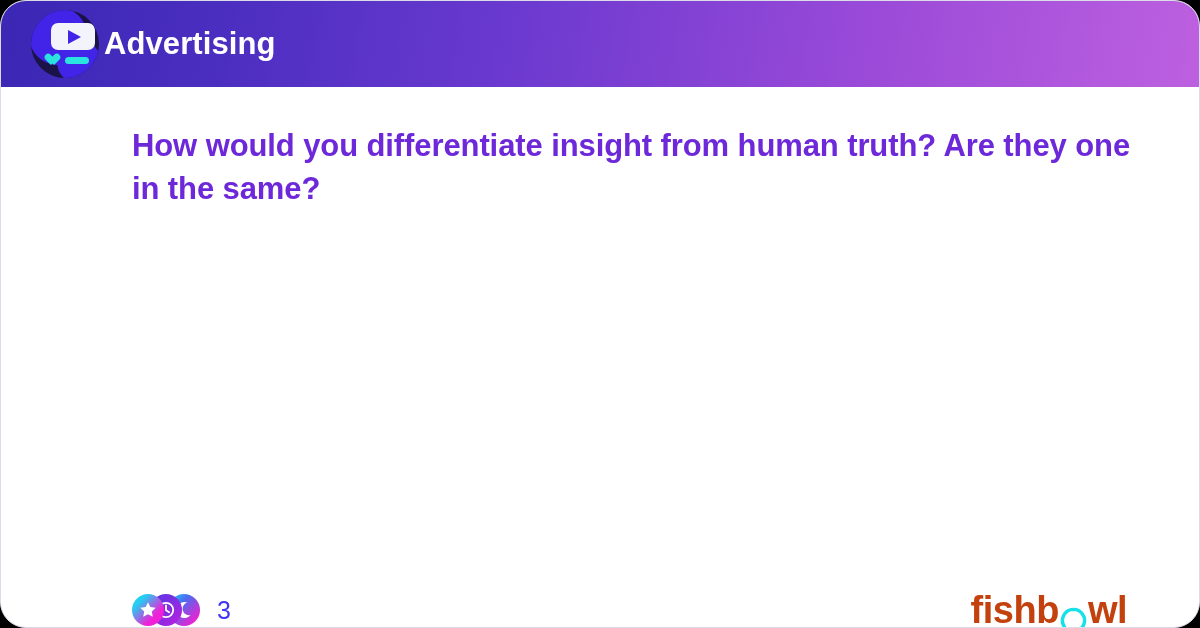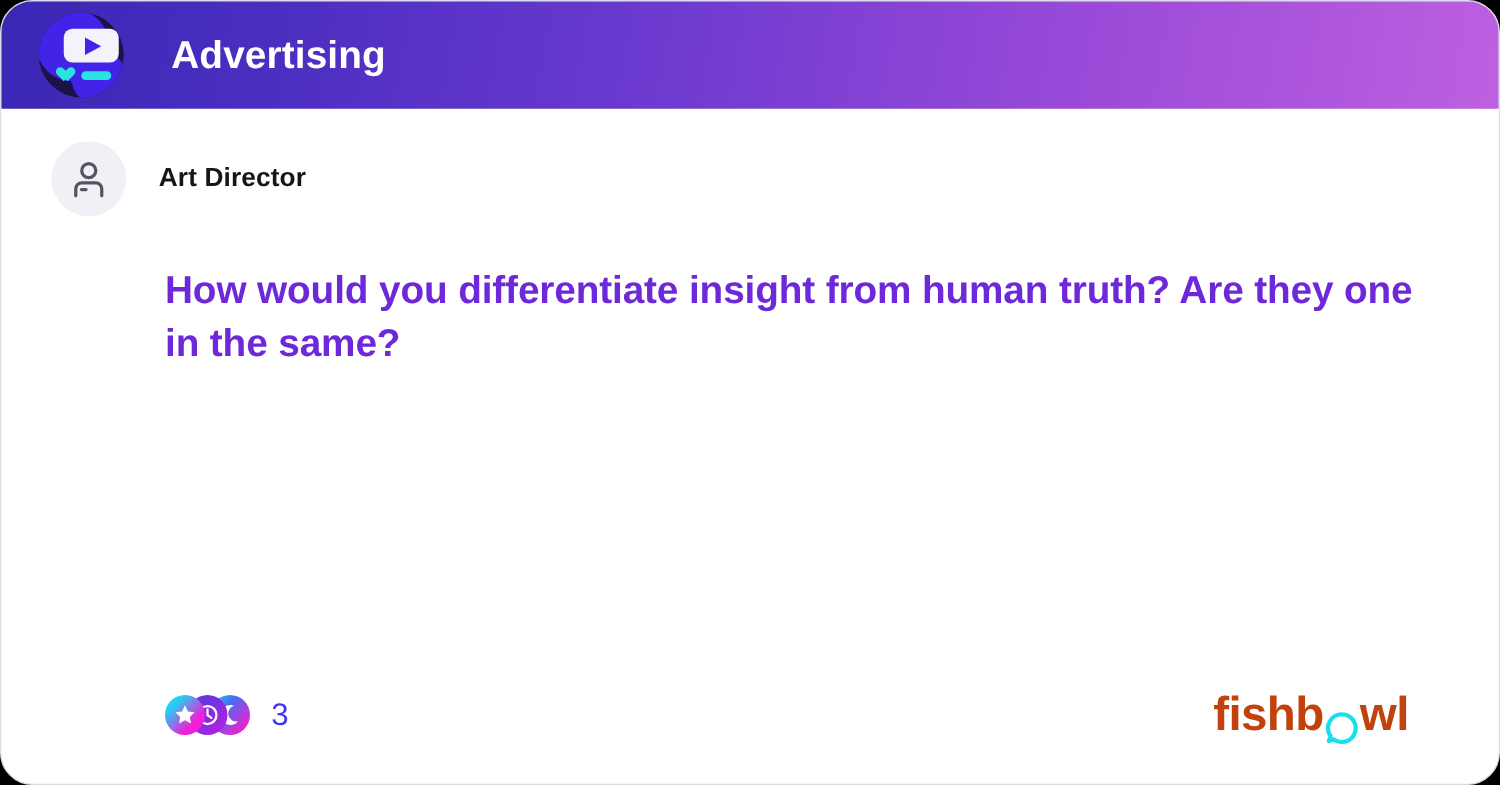--- a/index.html
+++ b/index.html
@@ -98,21 +98,21 @@
     width: 24px; height: 7px;
     border-radius: 4px;
     background: #2ae3e0;
   }
 
   .channel-name {
     color: #ffffff;
     font-size: 31px;
     font-weight: 600;
     letter-spacing: 0.1px;
-    margin-left: 38px;
+    margin-left: 5px;
   }
 
   
   .body {
     position: relative;
     padding: 0;
     height: calc(100% - 86px);
   }
 
   .author-row {
@@ -223,32 +223,20 @@
       <div class="logo-screen"></div>
       <div class="logo-play"></div>
       <div class="logo-heart"></div>
       <div class="logo-bar"></div>
     </div>
     <div class="channel-name">Advertising</div>
   </div>
 
   <div class="body">
 
-    <div class="author-row">
-      <div class="avatar">
-        <span>
-          <svg width="34" height="34" viewBox="0 0 34 34" fill="none">
-            <circle cx="17" cy="10.5" r="5.6" stroke="#55545f" stroke-width="2.6"></circle>
-            <path d="M6.6 30.5 v-5.4 a4.8 4.8 0 0 1 4.8 -4.8 h11.2 a4.8 4.8 0 0 1 4.8 4.8 v5.4" stroke="#55545f" stroke-width="2.6" stroke-linecap="round"></path>
-            <path d="M11.2 25.6 h3.6" stroke="#55545f" stroke-width="2.6" stroke-linecap="round"></path>
-          </svg>
-        </span>
-      </div>
-      <div class="author-name">Art Director</div>
-    </div>
 
     <div class="post-text">How would you differentiate insight from human truth? Are they one in the same?</div>
 
     <div class="footer">
 
       <div class="reactions">
         <div class="reaction-stack">
 
           <div class="rbadge rbadge-1">
             <svg width="20" height="20" viewBox="0 0 20 20">

